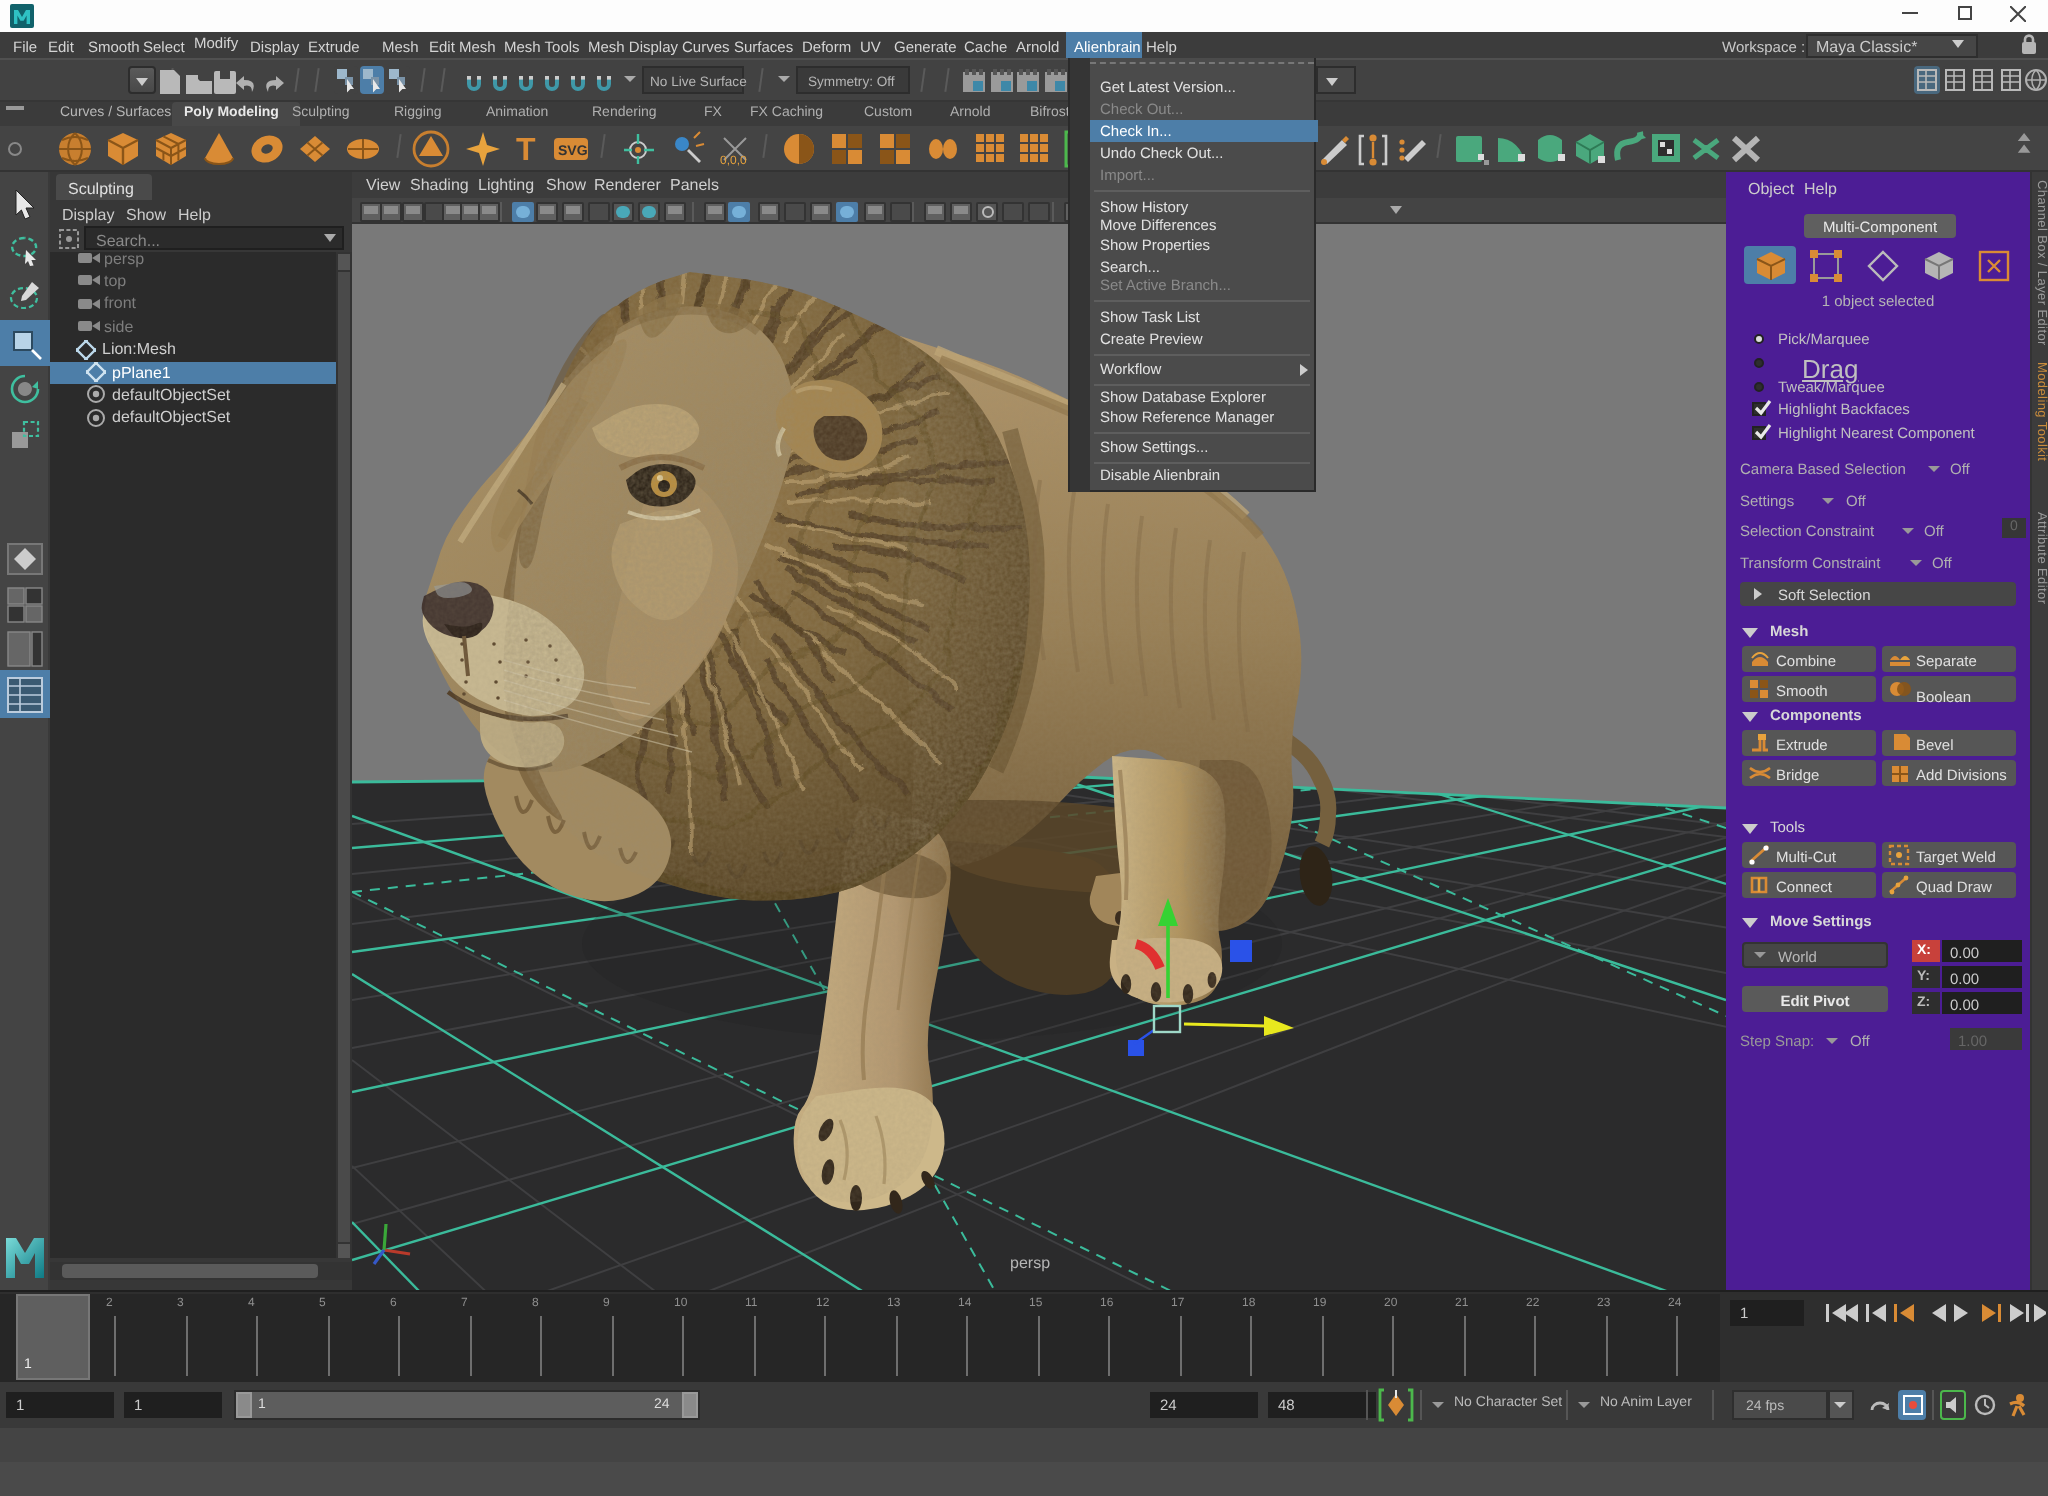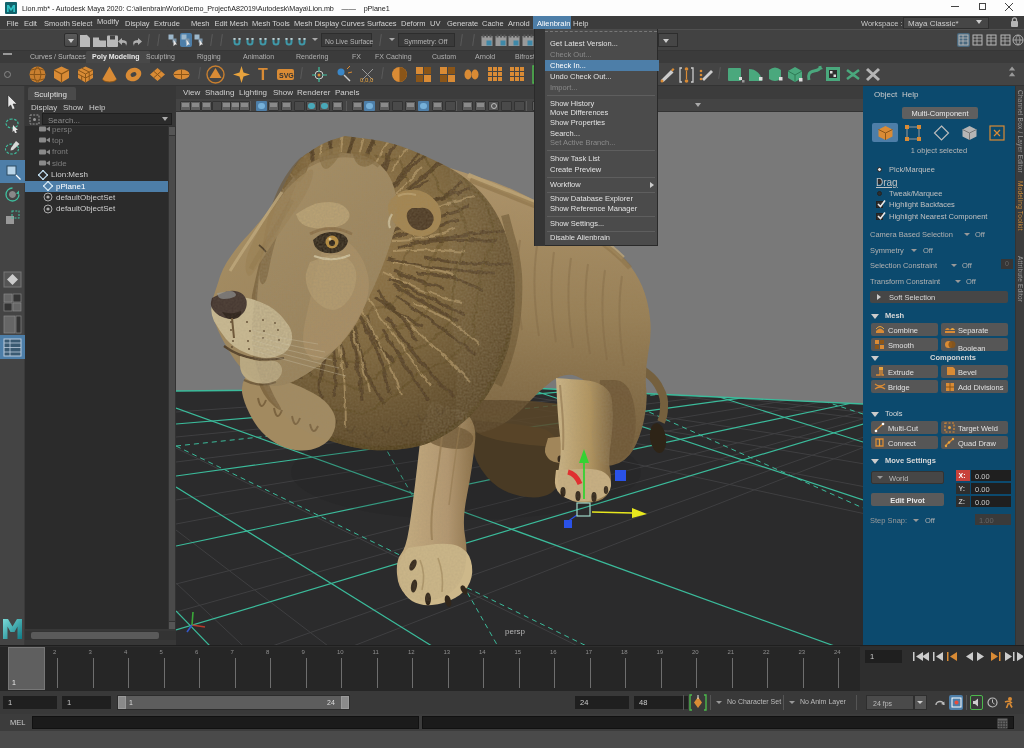--- a/index.html
+++ b/index.html
@@ -6,21 +6,20 @@
 #app{position:relative;width:1024px;height:748px;overflow:hidden;background:#444;font-size:8px;color:#ccc;}
 .abs{position:absolute;}
 </style></head><body>
 <div id="app">
 
 <div class="abs" style="left:0;top:0;width:1024px;height:16px;background:#fdfdfd;color:#222;">
  <svg class="abs" style="left:5px;top:2px;" width="12" height="12">
    <rect x="0" y="0" width="12" height="12" rx="1" fill="#11626b"></rect>
    <path d="M2 10 L2 3 L4 3 L6 6.5 L8 3 L10 3 L10 10 L8.3 10 L8.3 5.8 L6.8 8.4 L5.2 8.4 L3.7 5.8 L3.7 10 Z" fill="#2fc1c4"></path>
  </svg>
- <div class="abs" style="left:22px;top:4px;font-size:7.2px;letter-spacing:-0.05px;color:#1a1a1a;">Lion.mb* - Autodesk Maya 2020: C:\alienbrainWork\Demo_Project\A82019\Autodesk\Maya\Lion.mb&nbsp;&nbsp;&nbsp;&nbsp;——&nbsp;&nbsp;&nbsp;&nbsp;pPlane1</div>
  <div class="abs" style="left:951px;top:6px;width:8px;height:1px;background:#444;"></div>
  <div class="abs" style="left:979px;top:3px;width:7px;height:7px;border:1px solid #444;"></div>
  <svg class="abs" style="left:1005px;top:3px;" width="8" height="8">
         <path d="M0 0 L8 8 M8 0 L0 8" stroke="#444" stroke-width="1"></path>
       </svg>
 </div>
 
 <div class="abs" style="left:0;top:16px;width:1024px;height:13px;background:#3c3c3c;">
 <div class="abs" style="left:533px;top:0;width:38px;height:13px;background:#4d7ea8;"></div>
 <div class="abs" style="left:6.5px;top:2.5px;font-size:7.5px;color:#d4d4d4;">File</div>
@@ -884,21 +883,21 @@
 <rect x="401" y="391" width="13" height="13" fill="none" stroke="#9fd8c8" stroke-width="1.2"></rect>
 <path d="M392,360 q8,2 12,12" stroke="#e03030" stroke-width="5" fill="none"></path>
 <g transform="translate(16,513)">
           <line x1="0" y1="0" x2="13" y2="2" stroke="#b93a2b" stroke-width="1.6"></line>
           <line x1="0" y1="0" x2="1" y2="-13" stroke="#3aa839" stroke-width="1.6"></line>
           <line x1="0" y1="0" x2="-5" y2="7" stroke="#3558c8" stroke-width="1.6"></line>
         </g>
 <text x="329" y="522" font-size="8" fill="#b5b5b5">persp</text>
 </svg>
 </div>
-<div class="abs" style="left:863px;top:86px;width:152px;height:559px;background:#0c4a6e;">
+<div class="abs" style="left:863px;top:86px;width:152px;height:559px;background:#4c1d95;">
 <div class="abs" style="left:11px;top:4px;font-size:8px;color:#ccc;">Object</div>
 <div class="abs" style="left:39px;top:4px;font-size:8px;color:#ccc;">Help</div>
 <div class="abs" style="left:39px;top:21px;width:76px;height:12px;background:#5f5f5f;border-radius:2px;color:#e8e8e8;text-align:center;padding-top:2px;font-size:7.5px;">Multi-Component</div>
 <div class="abs" style="left:9px;top:37px;width:26px;height:19px;background:#4d7ea8;border-radius:2px;"></div>
 <svg class="abs" style="left:14px;top:39px" width="17" height="16">
         <path d="M8.5 1 L15.5 4.5 L15.5 11.5 L8.5 15 L1.5 11.5 L1.5 4.5 Z" fill="#d98b35"></path>
         <path d="M1.5 4.5 L8.5 8 L15.5 4.5 M8.5 8 L8.5 15" stroke="#8a5518" fill="none" stroke-width="1"></path>
       </svg>
 <svg class="abs" style="left:42px;top:39px" width="17" height="16">
         <rect x="2" y="2" width="12" height="12" fill="none" stroke="#999" stroke-width="1"></rect>
@@ -917,37 +916,37 @@
         <path d="M1.5 4.5 L8.5 8 L15.5 4.5 M8.5 8 L8.5 15" stroke="#777" fill="none" stroke-width="1"></path>
       </svg>
 <svg class="abs" style="left:126px;top:39px" width="17" height="16">
         <rect x="1" y="1" width="14" height="14" fill="none" stroke="#d98b35" stroke-width="1.2"></rect>
         <path d="M5 5 L11 11 M11 5 L5 11" stroke="#d98b35" stroke-width="1.2"></path>
       </svg>
 <div class="abs" style="left:0;top:60px;width:152px;height:10px;text-align:center;font-size:7.5px;color:#b5b5b5;">1 object selected</div>
 <div class="abs" style="left:14px;top:80.5px;width:5px;height:5px;border-radius:50%;background:#ddd;border:1px solid #222;"></div>
       <div class="abs" style="left:26px;top:79px;font-size:7.5px;color:#c0c0c0;">Pick/Marquee</div>
 <div class="abs" style="left:14px;top:92.5px;width:5px;height:5px;border-radius:50%;background:#2e2e2e;border:1px solid #222;"></div>
-      <div class="abs" style="left:13px;top:91px;font-size:10px;color:#c0c0c0;text-decoration:underline;">Drag</div>
+      <div class="abs" style="left:38px;top:91px;font-size:13px;color:#c0c0c0;text-decoration:underline;">Drag</div>
 <div class="abs" style="left:14px;top:104.5px;width:5px;height:5px;border-radius:50%;background:#2e2e2e;border:1px solid #222;"></div>
       <div class="abs" style="left:26px;top:103px;font-size:7.5px;color:#c0c0c0;">Tweak/Marquee</div>
 <div class="abs" style="left:13px;top:114.5px;width:7px;height:7px;background:#2e2e2e;border:1px solid #222;"></div>
       <svg class="abs" style="left:13px;top:113px" width="10" height="10">
         <path d="M2 5 L4.5 7.5 L9 1.5" stroke="#e8e8e8" stroke-width="1.6" fill="none"></path>
       </svg>
       <div class="abs" style="left:26px;top:114px;font-size:7.5px;color:#c0c0c0;">Highlight Backfaces</div>
 <div class="abs" style="left:13px;top:126.5px;width:7px;height:7px;background:#2e2e2e;border:1px solid #222;"></div>
       <svg class="abs" style="left:13px;top:125px" width="10" height="10">
         <path d="M2 5 L4.5 7.5 L9 1.5" stroke="#e8e8e8" stroke-width="1.6" fill="none"></path>
       </svg>
       <div class="abs" style="left:26px;top:126px;font-size:7.5px;color:#c0c0c0;">Highlight Nearest Component</div>
 <div class="abs" style="left:7px;top:144px;font-size:7.5px;color:#b0b0b0;">Camera Based Selection</div>
       <div class="abs" style="left:101px;top:147px;width:0;height:0;border-left:3px solid transparent;border-right:3px solid transparent;border-top:3.5px solid #999;"></div>
       <div class="abs" style="left:112px;top:144px;font-size:7.5px;color:#b0b0b0;">Off</div>
-<div class="abs" style="left:7px;top:160px;font-size:7.5px;color:#b0b0b0;">Symmetry</div>
+<div class="abs" style="left:7px;top:160px;font-size:7.5px;color:#b0b0b0;">Settings</div>
       <div class="abs" style="left:48px;top:163px;width:0;height:0;border-left:3px solid transparent;border-right:3px solid transparent;border-top:3.5px solid #999;"></div>
       <div class="abs" style="left:60px;top:160px;font-size:7.5px;color:#b0b0b0;">Off</div>
 <div class="abs" style="left:7px;top:175px;font-size:7.5px;color:#b0b0b0;">Selection Constraint</div>
       <div class="abs" style="left:88px;top:178px;width:0;height:0;border-left:3px solid transparent;border-right:3px solid transparent;border-top:3.5px solid #999;"></div>
       <div class="abs" style="left:99px;top:175px;font-size:7.5px;color:#b0b0b0;">Off</div>
 <div class="abs" style="left:138px;top:173px;width:12px;height:10px;background:#363636;color:#666;font-size:7px;padding:1px 0 0 4px;">0</div>
 <div class="abs" style="left:7px;top:191px;font-size:7.5px;color:#b0b0b0;">Transform Constraint</div>
       <div class="abs" style="left:92px;top:194px;width:0;height:0;border-left:3px solid transparent;border-right:3px solid transparent;border-top:3.5px solid #999;"></div>
       <div class="abs" style="left:103px;top:191px;font-size:7.5px;color:#b0b0b0;">Off</div>
 <div class="abs" style="left:7px;top:205px;width:138px;height:12px;background:#464646;border-radius:2px;"></div>
@@ -981,21 +980,21 @@
       </svg>
       <div class="abs" style="left:25px;top:255px;font-size:7.5px;color:#e0e0e0;">Smooth</div>
 <div class="abs" style="left:78px;top:252px;width:67px;height:13px;background:#565656;border-radius:2px;"></div>
       <svg class="abs" style="left:81px;top:253px" width="12" height="11">
         <circle cx="4.5" cy="5.5" r="3.5" fill="#d98b35"></circle>
         <circle cx="8" cy="5.5" r="3.5" fill="#8a5518" opacity="0.9"></circle>
       </svg>
       <div class="abs" style="left:95px;top:258px;font-size:7.5px;color:#e0e0e0;">Boolean</div>
 <div class="abs" style="left:4px;top:266px;width:144px;height:11px;">
         <div class="abs" style="left:4px;top:3.5px;width:0;height:0;border-left:4px solid transparent;border-right:4px solid transparent;border-top:5px solid #ccc;"></div>
-        <div class="abs" style="left:18px;top:1px;font-size:7.5px;font-weight:bold;color:#d8d8d8;margin-left:45px;">Components</div>
+        <div class="abs" style="left:18px;top:1px;font-size:7.5px;font-weight:bold;color:#d8d8d8;">Components</div>
       </div>
 <div class="abs" style="left:8px;top:279px;width:67px;height:13px;background:#565656;border-radius:2px;"></div>
       <svg class="abs" style="left:11px;top:280px" width="12" height="11">
         <path d="M2 9 L6 9 L6 3 L8 3 L8 9 L10 9" stroke="#d98b35" fill="none" stroke-width="1.4"></path>
         <rect x="5" y="1" width="4" height="3" fill="#e8a33d"></rect>
       </svg>
       <div class="abs" style="left:25px;top:282px;font-size:7.5px;color:#e0e0e0;">Extrude</div>
 <div class="abs" style="left:78px;top:279px;width:67px;height:13px;background:#565656;border-radius:2px;"></div>
       <svg class="abs" style="left:81px;top:280px" width="12" height="11">
         <path d="M3 1 L9 1 L11 3 L11 9 L3 9 Z" fill="#d98b35"></path>
@@ -1181,31 +1180,20 @@
       </svg>
 <svg class="abs" style="left:987px;top:6px" width="11" height="11">
         <circle cx="5.5" cy="5.5" r="4.5" fill="none" stroke="#bbb" stroke-width="1.2"></circle>
         <path d="M5.5 2.5 v3 l2 1.5" stroke="#bbb" fill="none" stroke-width="1"></path>
       </svg>
 <svg class="abs" style="left:1002px;top:5px" width="13" height="13">
         <circle cx="8" cy="3" r="2" fill="#d98b35"></circle>
         <path d="M3 6 q4 -2 7 1 M6.5 7 l-2 5 M7.5 7 l2.5 4.5" stroke="#d98b35" stroke-width="1.6" fill="none"></path>
       </svg>
 </div>
-<div class="abs" style="left:0;top:714px;width:1024px;height:17px;background:#3c3c3c;">
-<div class="abs" style="left:10px;top:4px;font-size:7.5px;color:#ccc;">MEL</div>
-<div class="abs" style="left:32px;top:2px;width:387px;height:13px;background:#1b1b1b;border:1px solid #111;"></div>
-<div class="abs" style="left:422px;top:2px;width:592px;height:13px;background:#1b1b1b;border:1px solid #111;"></div>
-<svg class="abs" style="left:997px;top:3.5px" width="11" height="11">
-        <rect x="0.5" y="0.5" width="10" height="10" fill="#666"></rect>
-        <g stroke="#333" stroke-width="0.8">
-          <path d="M0.5 3 h10 M0.5 5.7 h10 M0.5 8.4 h10 M3 3 v7.5 M5.7 3 v7.5 M8.4 3 v7.5"></path>
-        </g>
-      </svg>
-</div>
 <div class="abs" style="left:0;top:731px;width:1024px;height:17px;background:#4a4a4a;"></div>
 <div class="abs" style="left:534px;top:29px;width:124px;height:217px;z-index:60;background:#4b4b4b;border:1px solid #2a2a2a;border-top:none;">
 <div class="abs" style="left:0;top:0;width:10px;height:217px;background:#353535;"></div>
 <div class="abs" style="left:10px;top:2px;width:112px;height:1px;border-top:1px dashed #777;"></div>
 <div class="abs" style="left:15px;top:10.4px;font-size:7.5px;color:#e2e2e2;">Get Latest Version...</div>
 <div class="abs" style="left:15px;top:20.9px;font-size:7.5px;color:#8a8a8a;">Check Out...</div>
 <div class="abs" style="left:10px;top:31.3px;width:114px;height:10.8px;background:#4d7ea8;"></div>
 <div class="abs" style="left:15px;top:31.9px;font-size:7.5px;color:#ffffff;">Check In...</div>
 <div class="abs" style="left:15px;top:43.4px;font-size:7.5px;color:#e2e2e2;">Undo Check Out...</div>
 <div class="abs" style="left:15px;top:54.4px;font-size:7.5px;color:#8a8a8a;">Import...</div>

